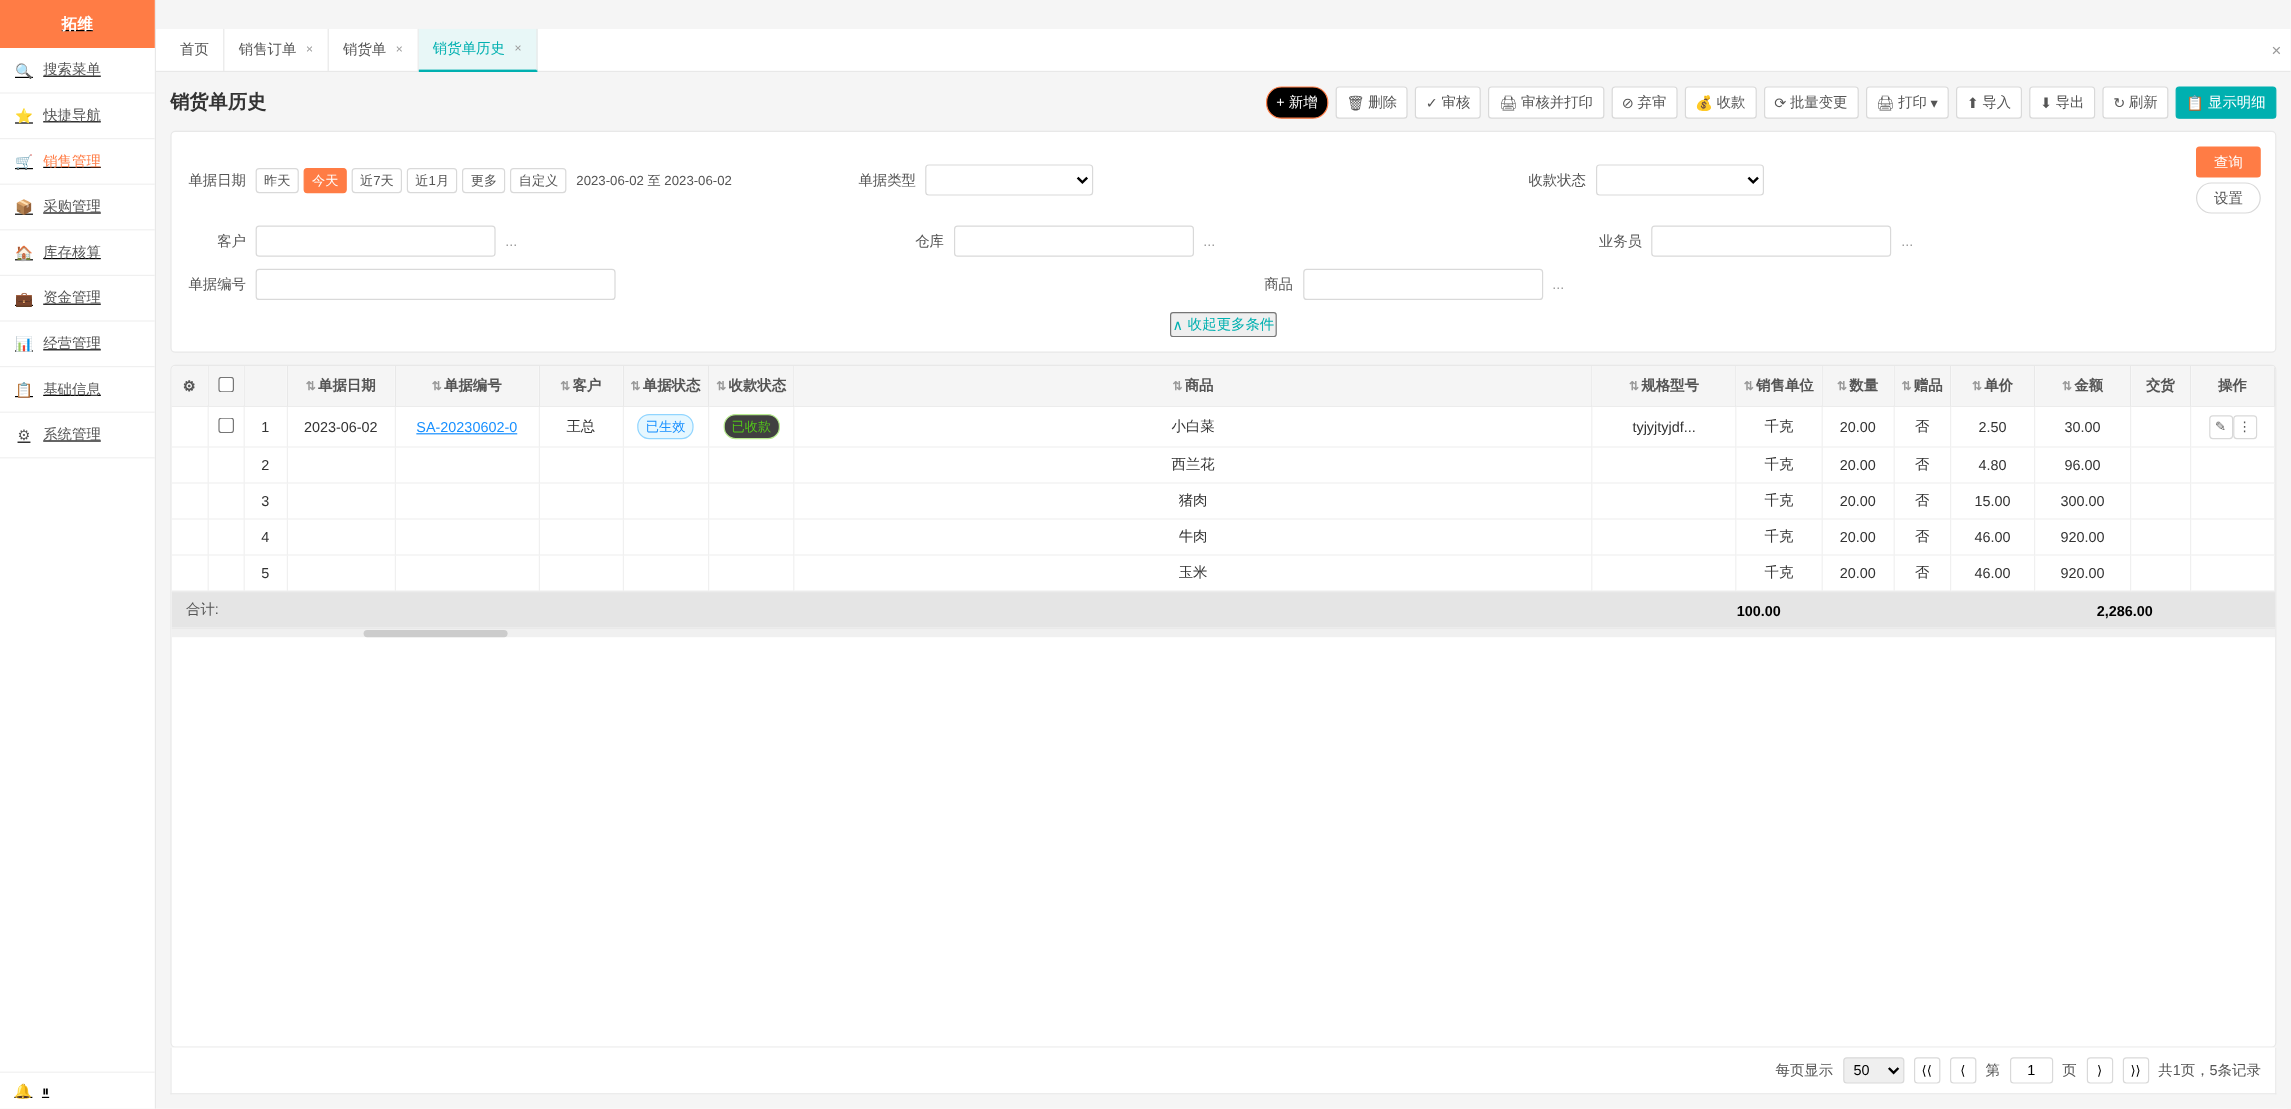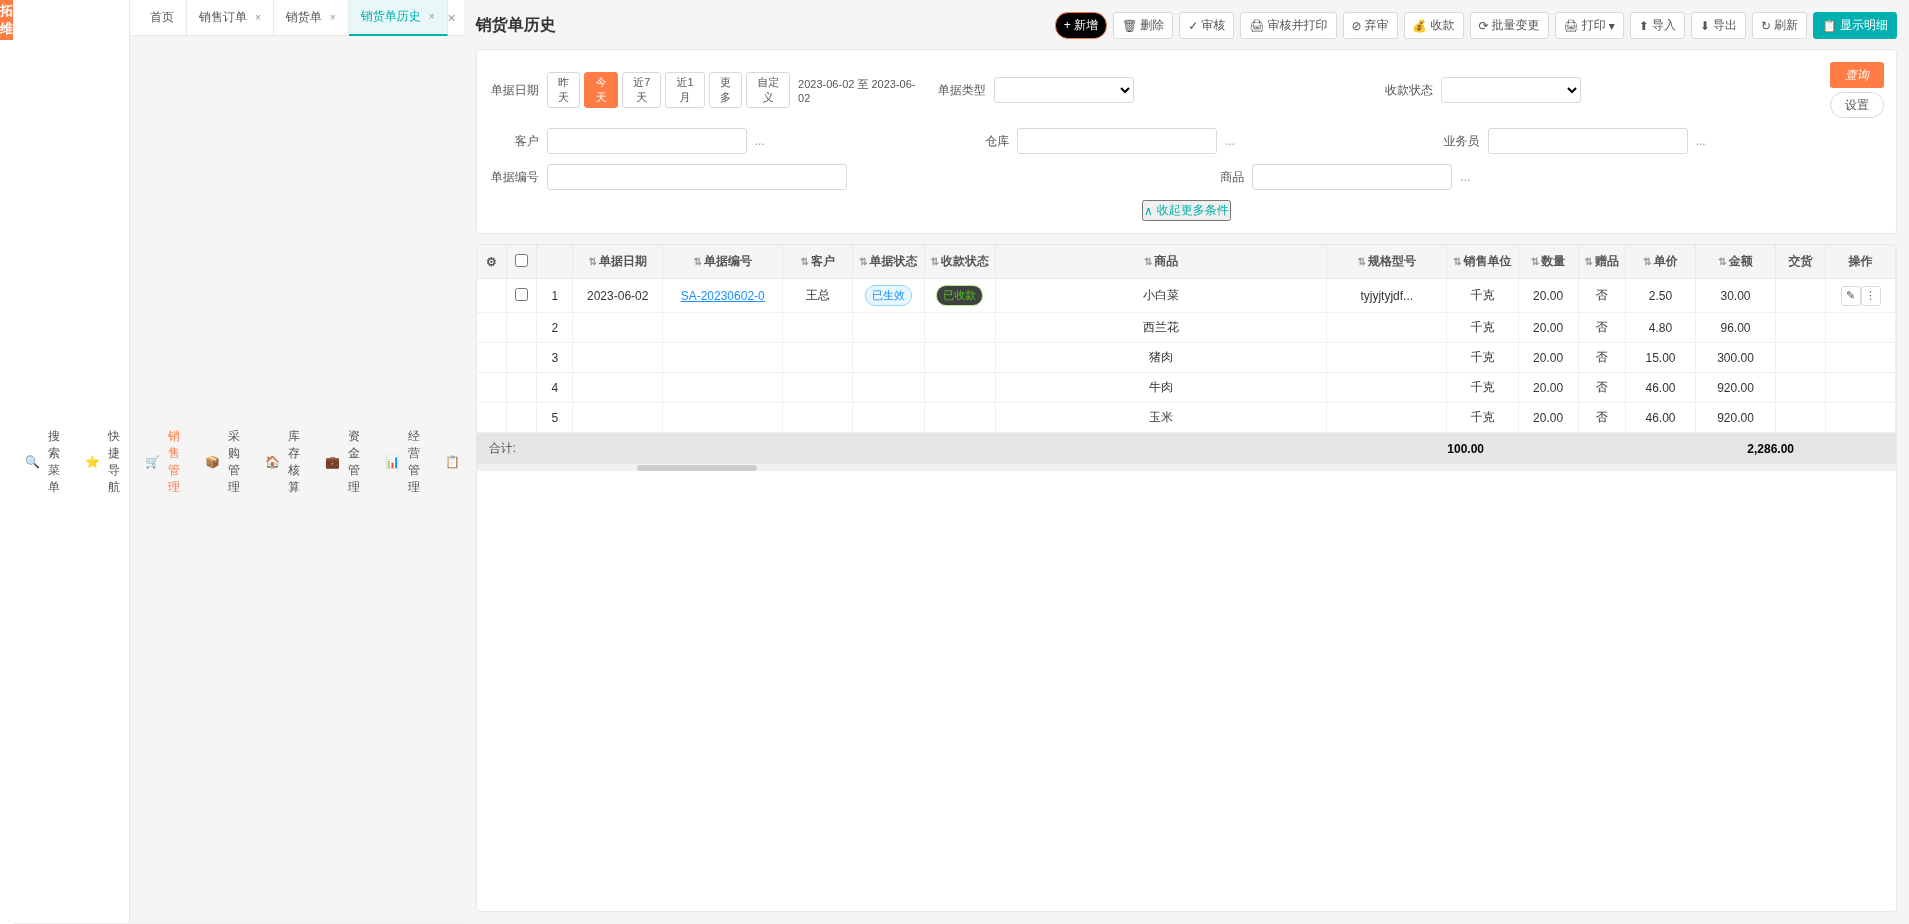--- a/index.html
+++ b/index.html
@@ -4,22 +4,23 @@
   <style>
     * { box-sizing: border-box; margin: 0; padding: 0; }
     body { font-family: 'Microsoft YaHei', Arial, sans-serif; font-size: 12px; background: #f5f5f5; display: flex; height: 924px; overflow: hidden; }
 
     
     .sidebar {
       width: 130px;
       background: #fff;
       border-right: 1px solid #e8e8e8;
       display: flex;
-      flex-direction: row;
+      flex-direction: column;
       flex-shrink: 0;
+      text-decoration: underline;
     }
     .sidebar-logo {
       height: 40px;
       background: #ff7c45;
       display: flex;
       align-items: center;
       justify-content: center;
       color: white;
       font-size: 13px;
       font-weight: bold;
@@ -42,21 +43,23 @@
       align-items: center;
       padding: 8px 12px;
       gap: 8px;
       border-top: 1px solid #f0f0f0;
     }
 
     
     .main {
       flex: 1;
       display: flex;
+      flex-direction: column;
       overflow: hidden;
+      margin-top: 24px;
     }
 
     
     .tab-bar {
       display: flex;
       align-items: center;
       background: #fff;
       border-bottom: 1px solid #e8e8e8;
       height: 36px;
       padding: 0 8px;
@@ -214,21 +217,20 @@
     }
     .query-btn {
       background: #ff7c45;
       color: white;
       border: none;
       border-radius: 3px;
       padding: 4px 6px;
       cursor: pointer;
       font-size: 12px;
       height: 26px;
-      font-style: italic;
     }
     .settings-btn {
       background: #fff;
       color: #555;
       border: 1px solid #d9d9d9;
       border-radius: 13px;
       padding: 4px 14px;
       cursor: pointer;
       font-size: 12px;
       height: 26px;
@@ -702,15 +704,31 @@
         <div style="min-width:200px;text-align:right;padding-right:90px">
           <span class="summary-cell" style="font-weight:bold">2,286.00</span>
         </div>
       </div>
 
       <div class="scrollbar-area">
         <div class="scrollbar-thumb"></div>
       </div>
     </div>
 
+    <div class="pagination-bar">
+      <span>每页显示</span>
+      <select class="per-page-select">
+        <option>50</option>
+        <option>100</option>
+        <option>200</option>
+      </select>
+      <button class="page-btn">⟨⟨</button>
+      <button class="page-btn">⟨</button>
+      <span>第</span>
+      <input class="page-input" value="1" style="">
+      <span>页</span>
+      <button class="page-btn">⟩</button>
+      <button class="page-btn">⟩⟩</button>
+      <span>共1页，5条记录</span>
+    </div>
 
   </div>
 </div>
 
 </body></html>

